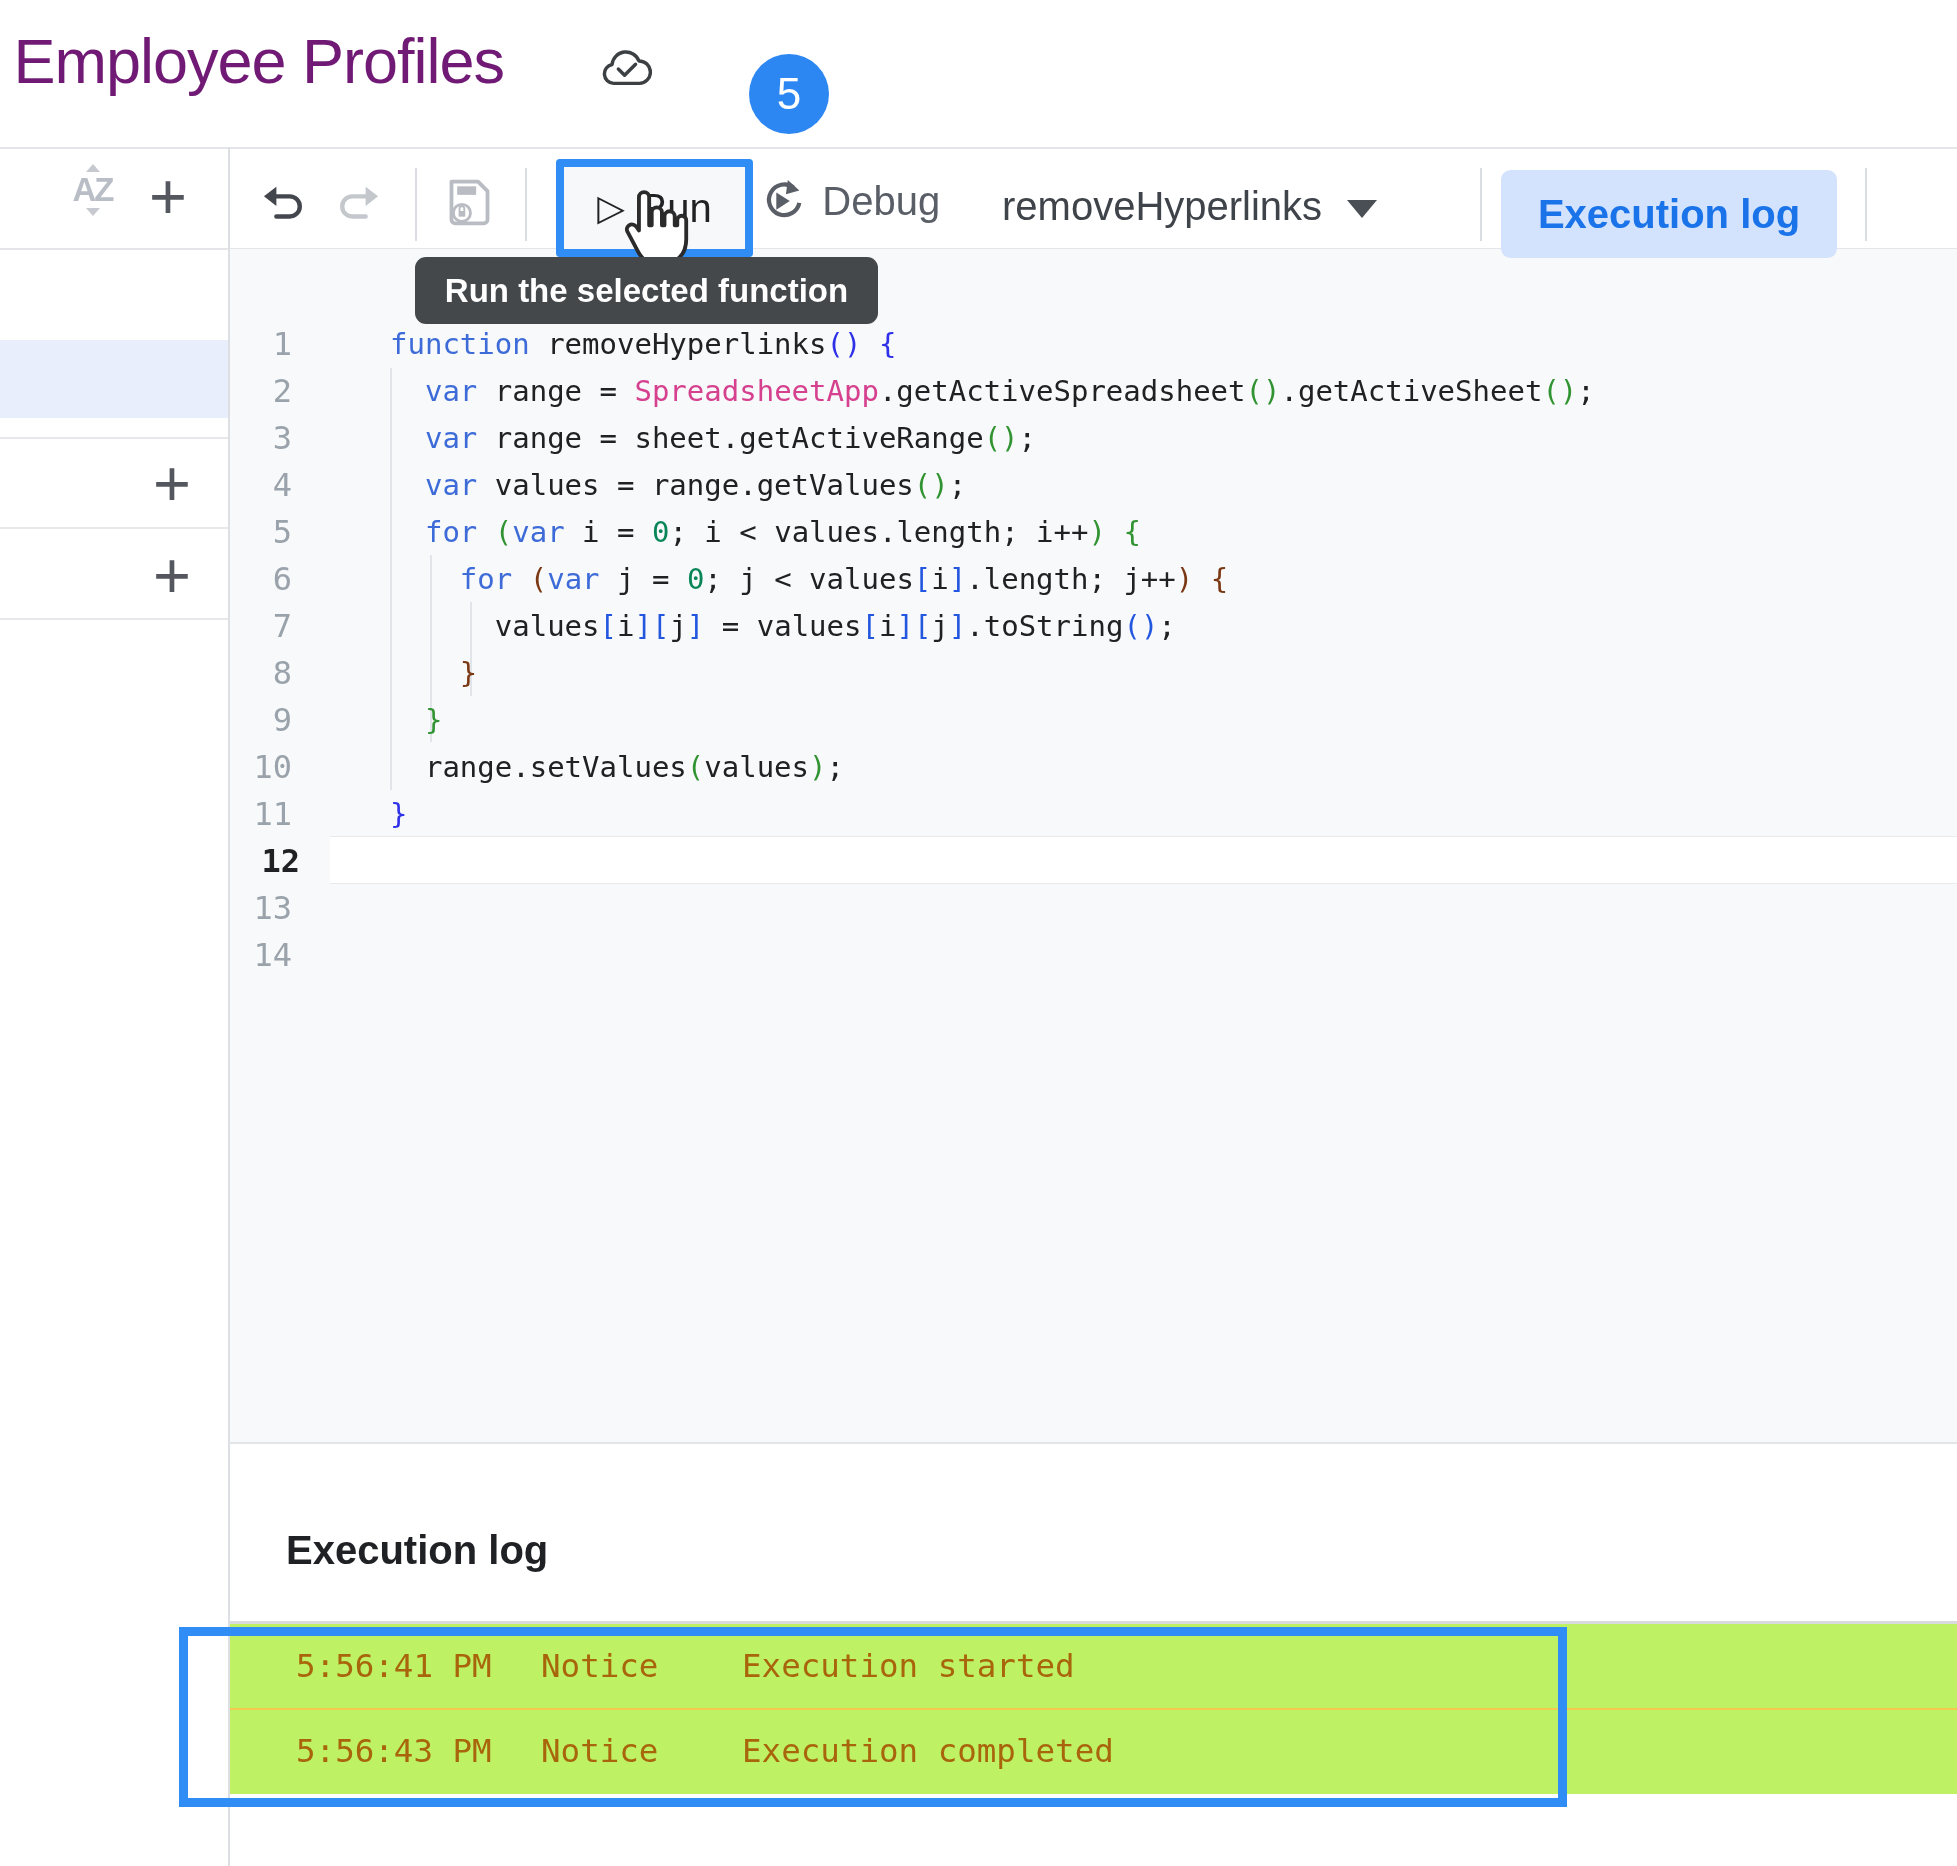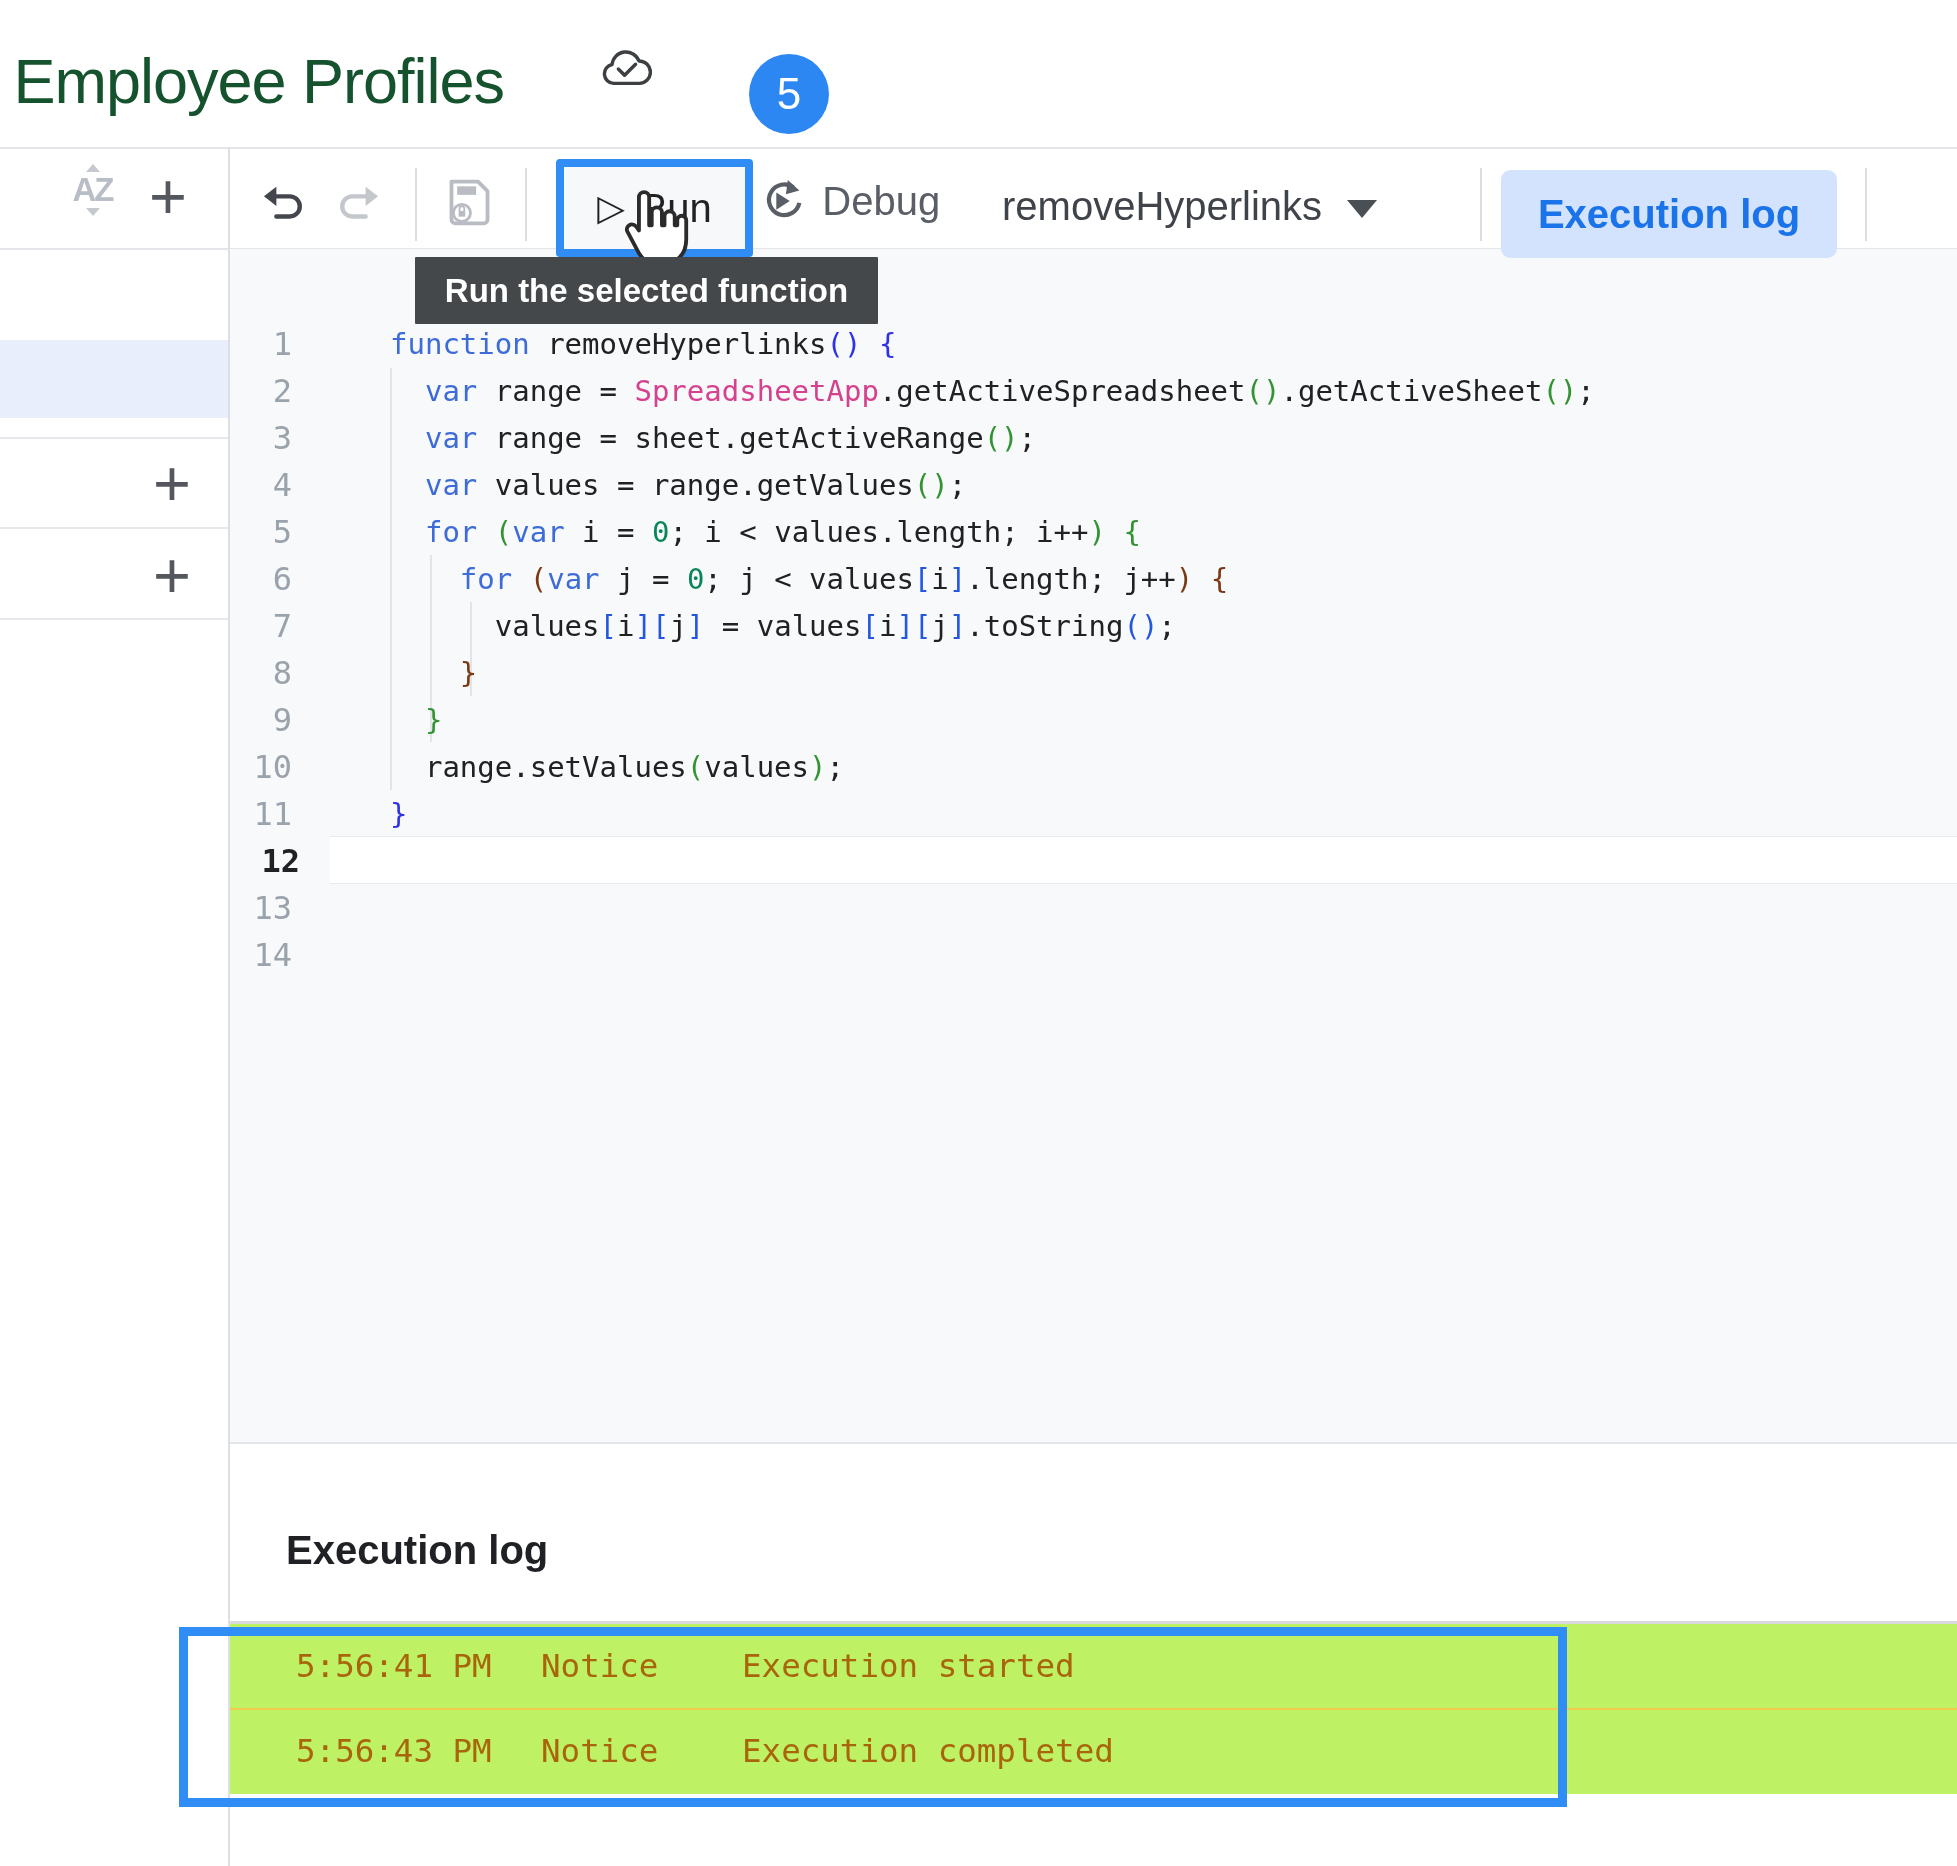--- a/index.html
+++ b/index.html
@@ -5,21 +5,21 @@
   html,body{margin:0;padding:0;background:#fff;}
   #screen{position:relative;width:1958px;height:1867px;background:#ffffff;
           font-family:"Liberation Sans",sans-serif;overflow:hidden;}
 
   
   .hline{position:absolute;height:1.9px;background:#e3e5e8;}
   .vline{position:absolute;width:1.9px;background:#dcdfe3;}
 
   
   .title{position:absolute;left:13.4px;top:25px;font-size:63px;font-weight:500;
-         color:#14532d;letter-spacing:-1px;white-space:nowrap;margin-top:20px;}
+         color:#701a75;letter-spacing:-1px;white-space:nowrap;}
   .cloud-icon{position:absolute;left:600px;top:48px;}
   .badge{position:absolute;left:749px;top:54px;width:80px;height:80px;border-radius:50%;
          background:#2d87f3;color:#fff;font-size:44px;font-weight:500;
          display:flex;align-items:center;justify-content:center;z-index:6;}
 
   
   .blue-row{position:absolute;left:0;top:340px;width:228px;height:78px;background:#e8eefb;}
   .strip-line{position:absolute;left:0;width:228px;height:1.9px;background:#e6e8eb;}
   .az-icon{position:absolute;left:63px;top:164px;width:59px;text-align:center;color:#b9bec6;}
   .tri-up{width:0;height:0;border-left:7.6px solid transparent;border-right:7.6px solid transparent;
@@ -44,21 +44,21 @@
   .debug-btn{position:absolute;left:761px;top:178px;display:flex;align-items:center;gap:15.3px;}
   .debug-label{font-size:40px;color:#5a5e66;}
   .fn-dropdown{position:absolute;left:1002px;top:178px;display:flex;align-items:center;gap:25px;height:57px;}
   .fn-label{font-size:40px;font-weight:500;color:#3f434a;}
   .caret-down{width:0;height:0;border-left:15.3px solid transparent;border-right:15.3px solid transparent;
               border-top:18px solid #4a4e55;margin-top:5.7px;}
   .chip{position:absolute;left:1501px;top:170px;width:336px;height:88px;background:#d3e3fd;
         border-radius:9.6px;display:flex;align-items:center;justify-content:center;
         font-size:40px;font-weight:600;color:#1a73e8;z-index:4;}
   .tooltip{position:absolute;left:415px;top:257px;width:463px;height:67px;background:#45484b;
-           border-radius:1px;color:#fff;font-size:33px;font-weight:600;
+           border-radius:11px;color:#fff;font-size:33px;font-weight:600;
            display:flex;align-items:center;justify-content:center;z-index:8;white-space:nowrap;}
 
   
   .editor-bg{position:absolute;left:230px;top:249px;right:0;height:1193px;background:#f8f9fa;}
   .indent-guide{position:absolute;width:1.9px;background:#e1e4e8;}
   .g1{left:390px;top:368px;height:422px;}
   .g2{left:430px;top:555px;height:187px;}
   .g3{left:470px;top:602px;height:94px;}
   .active-line{position:absolute;left:330px;top:836px;right:0;height:48px;background:#ffffff;
                border-top:1.9px solid #e8eaed;border-bottom:1.9px solid #e8eaed;box-sizing:border-box;}

